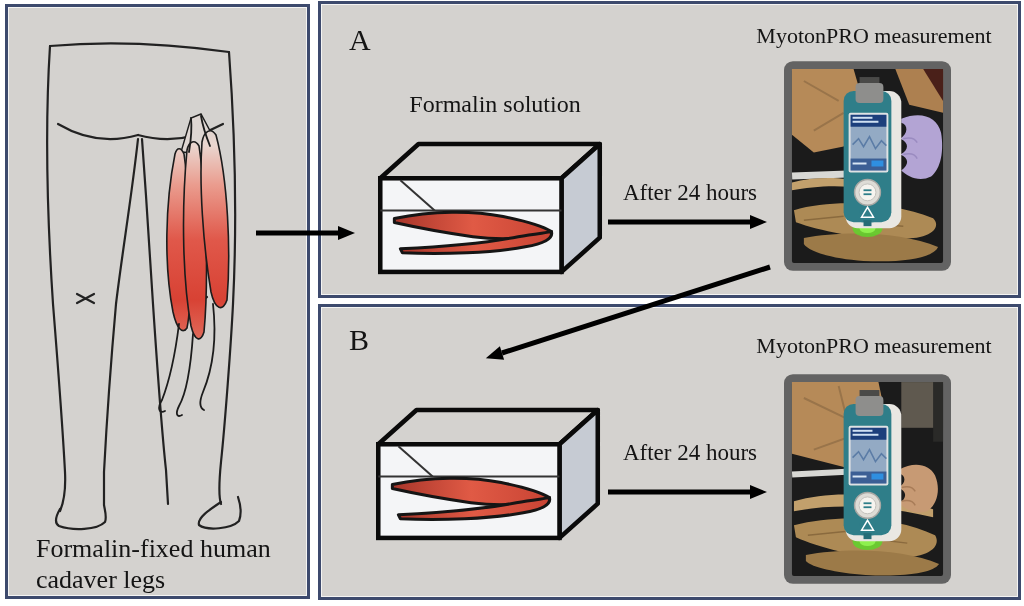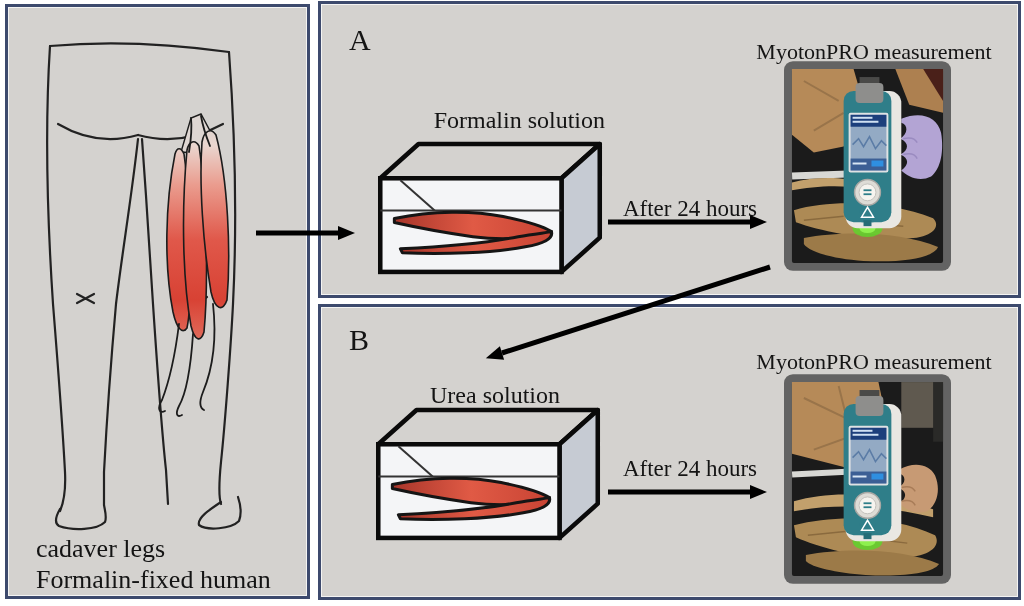--- a/index.html
+++ b/index.html
@@ -8,23 +8,23 @@
     font-family:"Liberation Serif", serif;color:#141414;overflow:hidden;
   }
   .panel{
     position:absolute;background:#d4d2cf;border:3px solid #3d4a6d;
     box-shadow:inset 0 0 0 1px rgba(255,255,255,.75);box-sizing:border-box;
   }
   #panel-left{left:5px;top:4px;width:305px;height:595px;}
   #panel-a{left:318px;top:1px;width:703px;height:297px;}
   #panel-b{left:318px;top:304px;width:703px;height:296px;}
   .lbl{position:absolute;white-space:nowrap;z-index:6;}
-  .center{text-align:center;margin-top:16px;}
+  .center{text-align:center;}
   #lbl-dissection{left:243px;top:180px;width:132px;font-size:23px;}
-  #lbl-solution-a{left:385px;top:91px;width:220px;font-size:24px;text-align:right;}
+  #lbl-solution-a{left:385px;top:91px;width:220px;font-size:24px;}
   #lbl-after-a{left:600px;top:180px;width:180px;font-size:23px;}
   #lbl-myoton-a{left:742px;top:23px;width:264px;font-size:22px;}
   #lbl-a{left:349px;top:23px;font-size:30px;}
   #lbl-solution-b{left:385px;top:366px;width:220px;font-size:24px;}
   #lbl-after-b{left:600px;top:440px;width:180px;font-size:23px;}
   #lbl-myoton-b{left:742px;top:333px;width:264px;font-size:22px;}
   #lbl-b{left:349px;top:323px;font-size:30px;}
   #caption{left:36px;top:533px;font-size:26px;line-height:31px;white-space:nowrap;}
   .art{position:absolute;z-index:3;}
   #arrows{position:absolute;left:0;top:0;z-index:7;pointer-events:none;}
@@ -213,21 +213,20 @@
     <line x1="608" y1="222" x2="750" y2="222" stroke="#000" stroke-width="5" marker-end="url(#ah)"></line>
     <line x1="608" y1="492" x2="750" y2="492" stroke="#000" stroke-width="5" marker-end="url(#ah)"></line>
     <line x1="770" y1="267" x2="502" y2="353" stroke="#000" stroke-width="5" marker-end="url(#ah)"></line>
   </svg>
 
   <div class="lbl" id="lbl-a">A</div>
   <div class="lbl center" id="lbl-solution-a">Formalin solution</div>
   <div class="lbl center" id="lbl-after-a">After 24 hours</div>
   <div class="lbl center" id="lbl-myoton-a">MyotonPRO measurement</div>
   <div class="lbl" id="lbl-b">B</div>
-  <div class="lbl center" id="lbl-solution-b">Urea solution</div>
   <div class="lbl center" id="lbl-after-b">After 24 hours</div>
   <div class="lbl center" id="lbl-myoton-b">MyotonPRO measurement</div>
   <div class="lbl" id="caption">
+    <div>Formalin-fixed human</div>
     <div>cadaver legs</div>
-    <div>Formalin-fixed human</div>
   </div>
 
 </div>
 
 </body></html>

